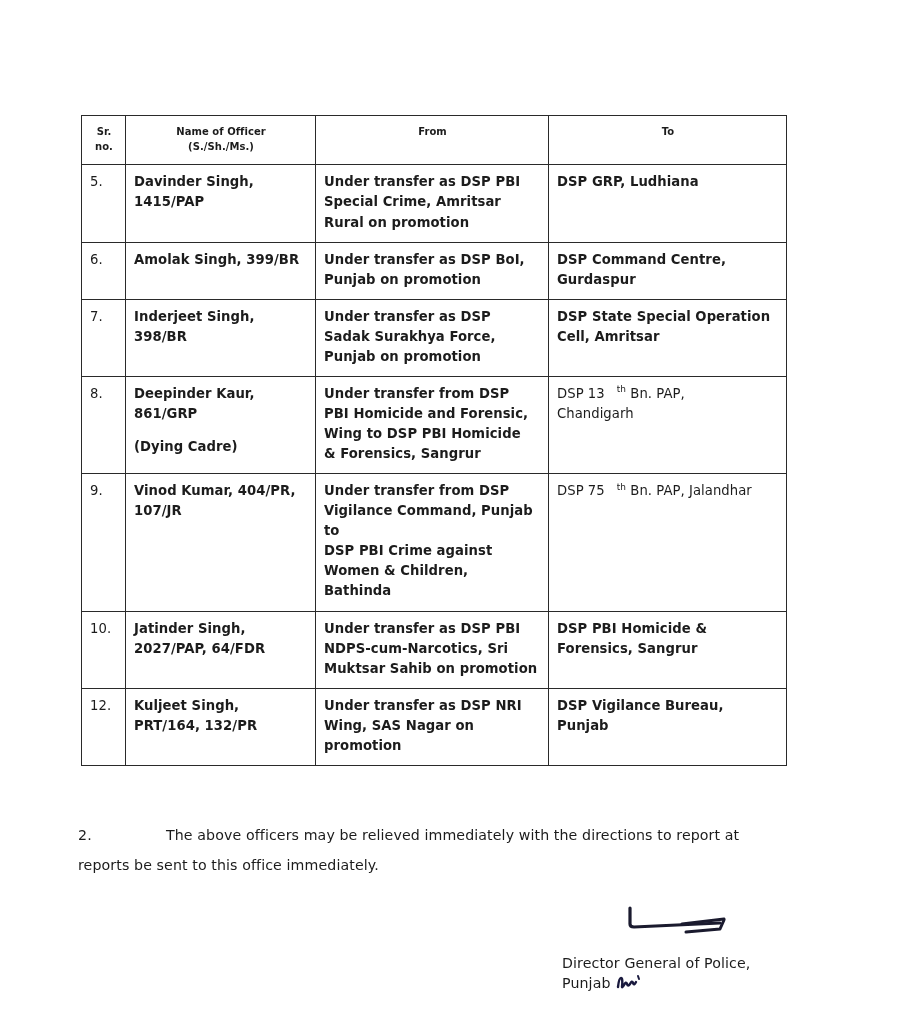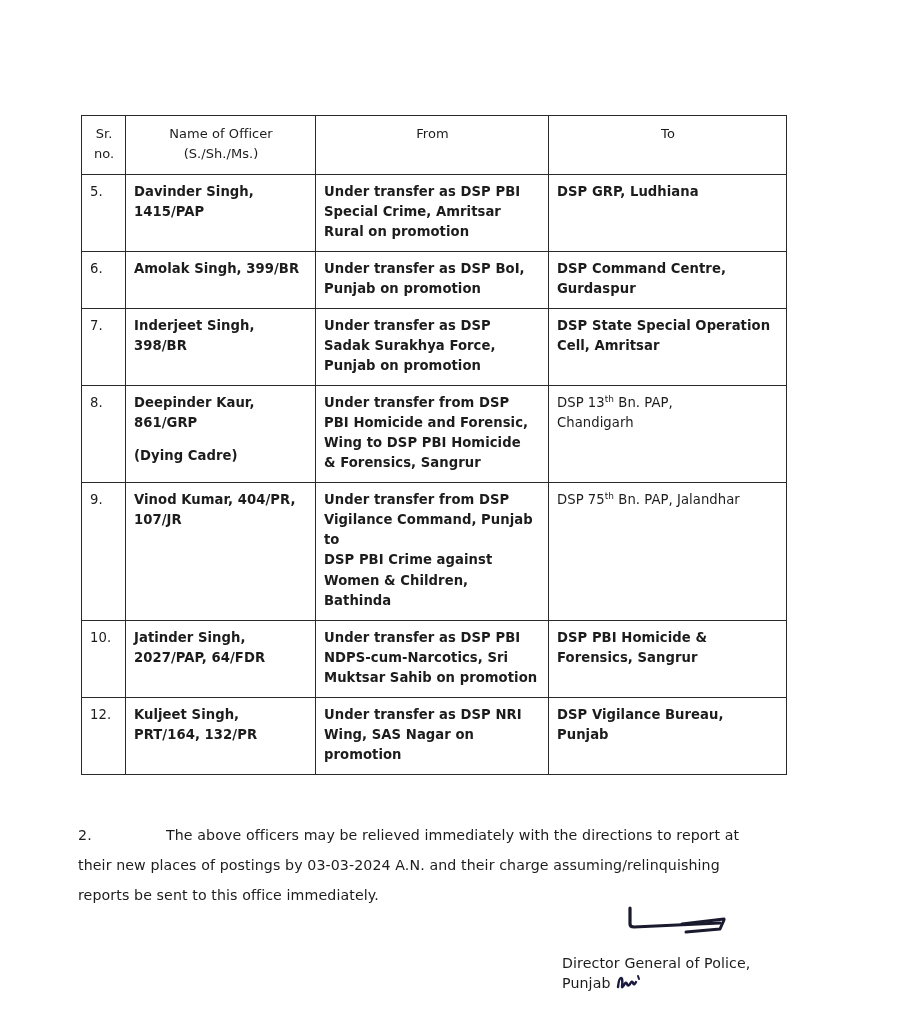--- a/index.html
+++ b/index.html
@@ -47,38 +47,39 @@
   table.order-table th,
   table.order-table td {
     border: 1px solid #2a2a2a;
     vertical-align: top;
     padding: 7px 7px 9px 8px;
     font-size: 13.2px;
     line-height: 1.52;
     letter-spacing: 0.05px;
   }
   table.order-table th {
-    font-weight: normal;
-    font-size: 13px;
+    font-weight: bold;
+    font-size: 10px;
     padding-top: 8px;
     padding-bottom: 10px;
   }
   .th-sr-line { display: block; }
   td.sr-cell {
     font-size: 13px;
     padding-left: 7px;
     padding-right: 3px;
     white-space: nowrap;
   }
   .cell-line { display: block; font-weight: bold; }
   .cell-gap { display: block; height: 13px; }
   sup {
     font-size: 0.68em;
     vertical-align: super;
     line-height: 0;
+    margin-left: 12px;
   }
 
   
   .para-block {
     position: absolute;
     left: 78px;
     top: 820px;
     width: 716px;
   }
   .para-line {
@@ -264,23 +265,20 @@
           </tr>
         </tbody>
     </table>
   </div>
 
   <div class="para-block">
     <div class="para-line">
       <span class="para-num">2.</span><span class="para-indent"></span><span>The above officers may be relieved immediately with the directions to report at</span>
     </div>
     <div class="para-line">
-      <span>their new places of postings by 03-03-2024 A.N. and their charge assuming/relinquishing</span>
-    </div>
-    <div class="para-line">
       <span>reports be sent to this office immediately.</span>
     </div>
   </div>
 
   <div class="sign-block">
     <div class="sign-mark">
       <svg width="120" height="38" viewBox="0 0 120 38">
         <path d="M6 3 L6 19 Q6 22 10 22 L96 18" fill="none" stroke="#1a1a2e" stroke-width="3.2" stroke-linecap="round"></path>
         <path d="M58 19 L100 14" fill="none" stroke="#1a1a2e" stroke-width="3" stroke-linecap="round"></path>
         <path d="M62 27 L96 24 L100 15" fill="none" stroke="#1a1a2e" stroke-width="3" stroke-linecap="round" stroke-linejoin="round"></path>

